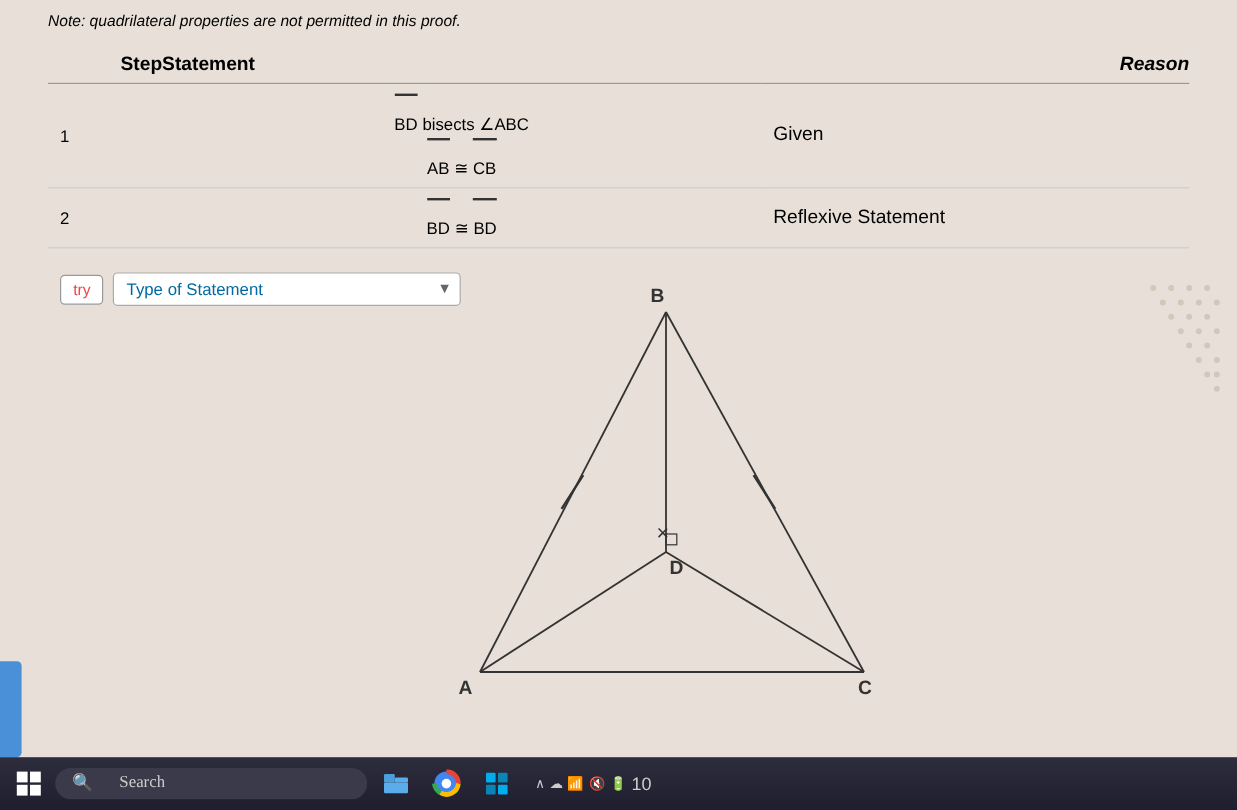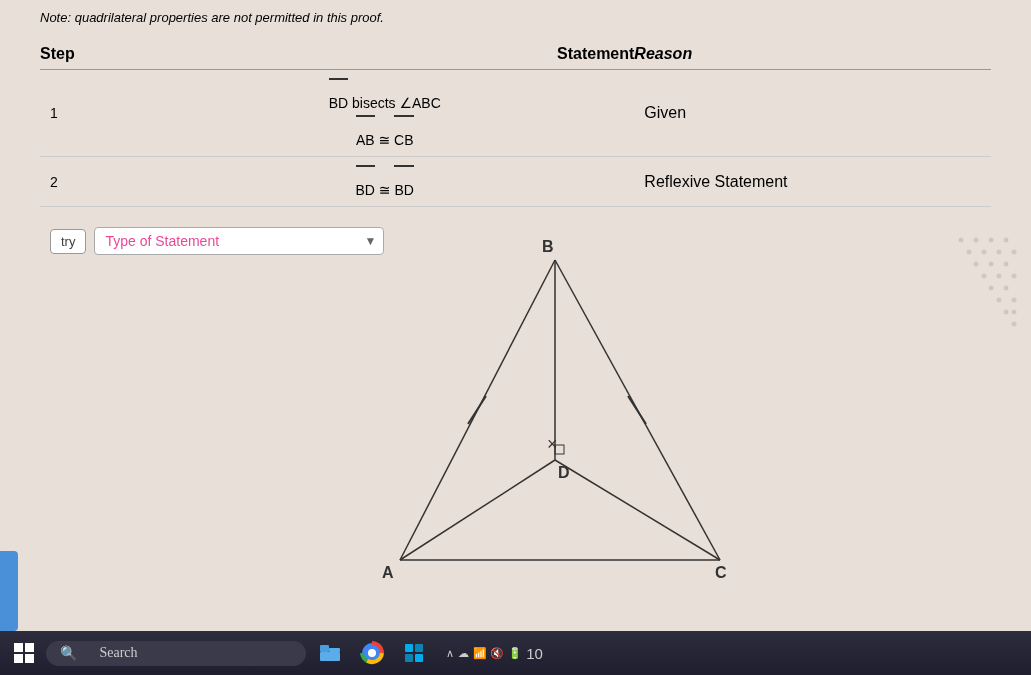--- a/index.html
+++ b/index.html
@@ -34,29 +34,29 @@
       font-style: italic;
     }
 
     
     .proof-table {
       width: 100%;
       border-collapse: collapse;
       margin-bottom: 20px;
     }
     .proof-table th {
-      text-align: left;
+      text-align: right;
       font-size: 16px;
       font-weight: bold;
       font-family: Arial, sans-serif;
       padding-bottom: 6px;
       border-bottom: 1px solid #999;
     }
     .proof-table th.statement-col {
-      text-align: right;
+      text-align: left;
       width: 420px;
     }
     .proof-table th.step-col {
       width: 80px;
     }
     .proof-table th.reason-col {
       width: 300px;
       font-style: italic;
     }
     .proof-table td {
@@ -97,31 +97,31 @@
     }
 
     .try-button {
       background: white;
       border: 1px solid #999;
       border-radius: 4px;
       padding: 4px 10px;
       font-size: 13px;
       font-family: Arial, sans-serif;
       cursor: pointer;
-      color: #404040;
+      color: #ef4444;
     }
 
     .statement-dropdown {
       background: white;
       border: 1px solid #aaa;
       border-radius: 4px;
       padding: 5px 30px 5px 10px;
       font-size: 14px;
       font-family: Arial, sans-serif;
-      color: #ec4899;
+      color: #0369a1;
       width: 290px;
       appearance: none;
       cursor: pointer;
       position: relative;
     }
 
     .dropdown-wrapper {
       position: relative;
       display: inline-block;
     }

